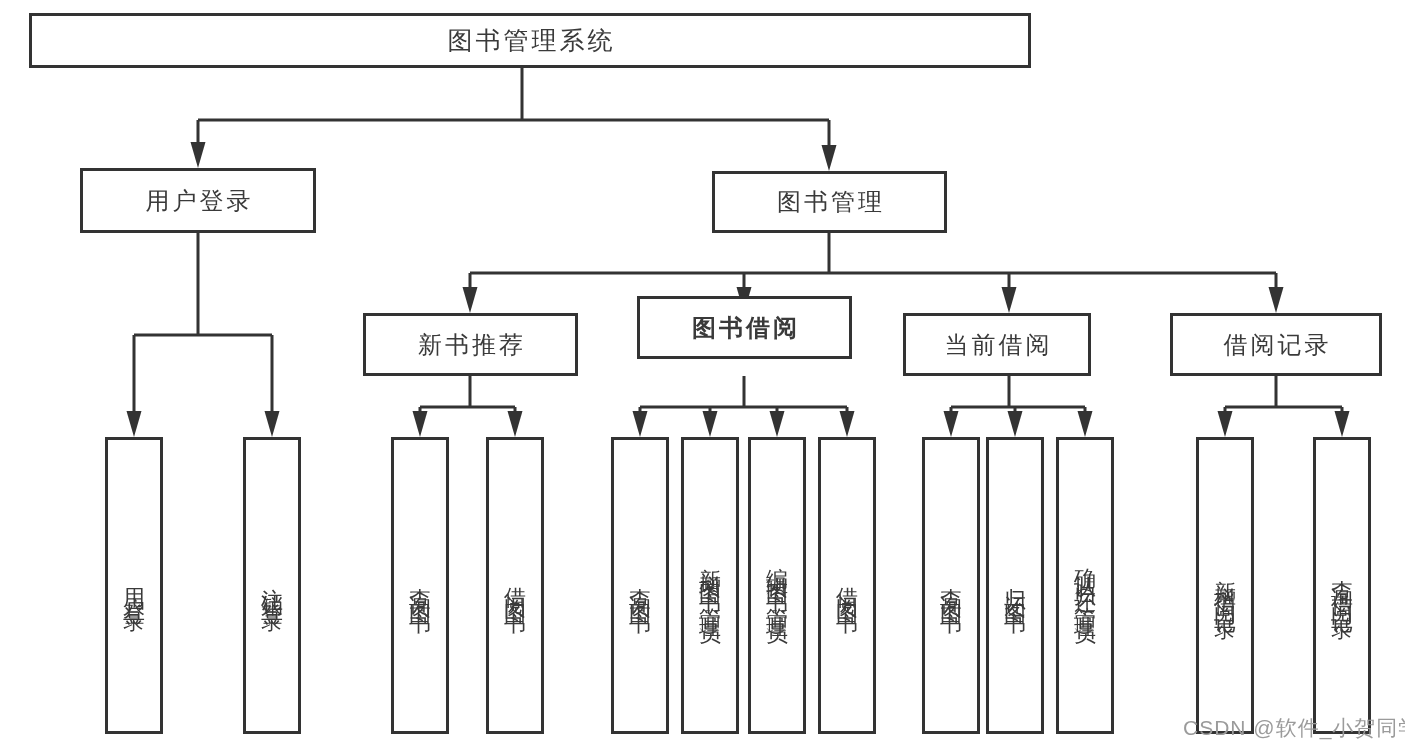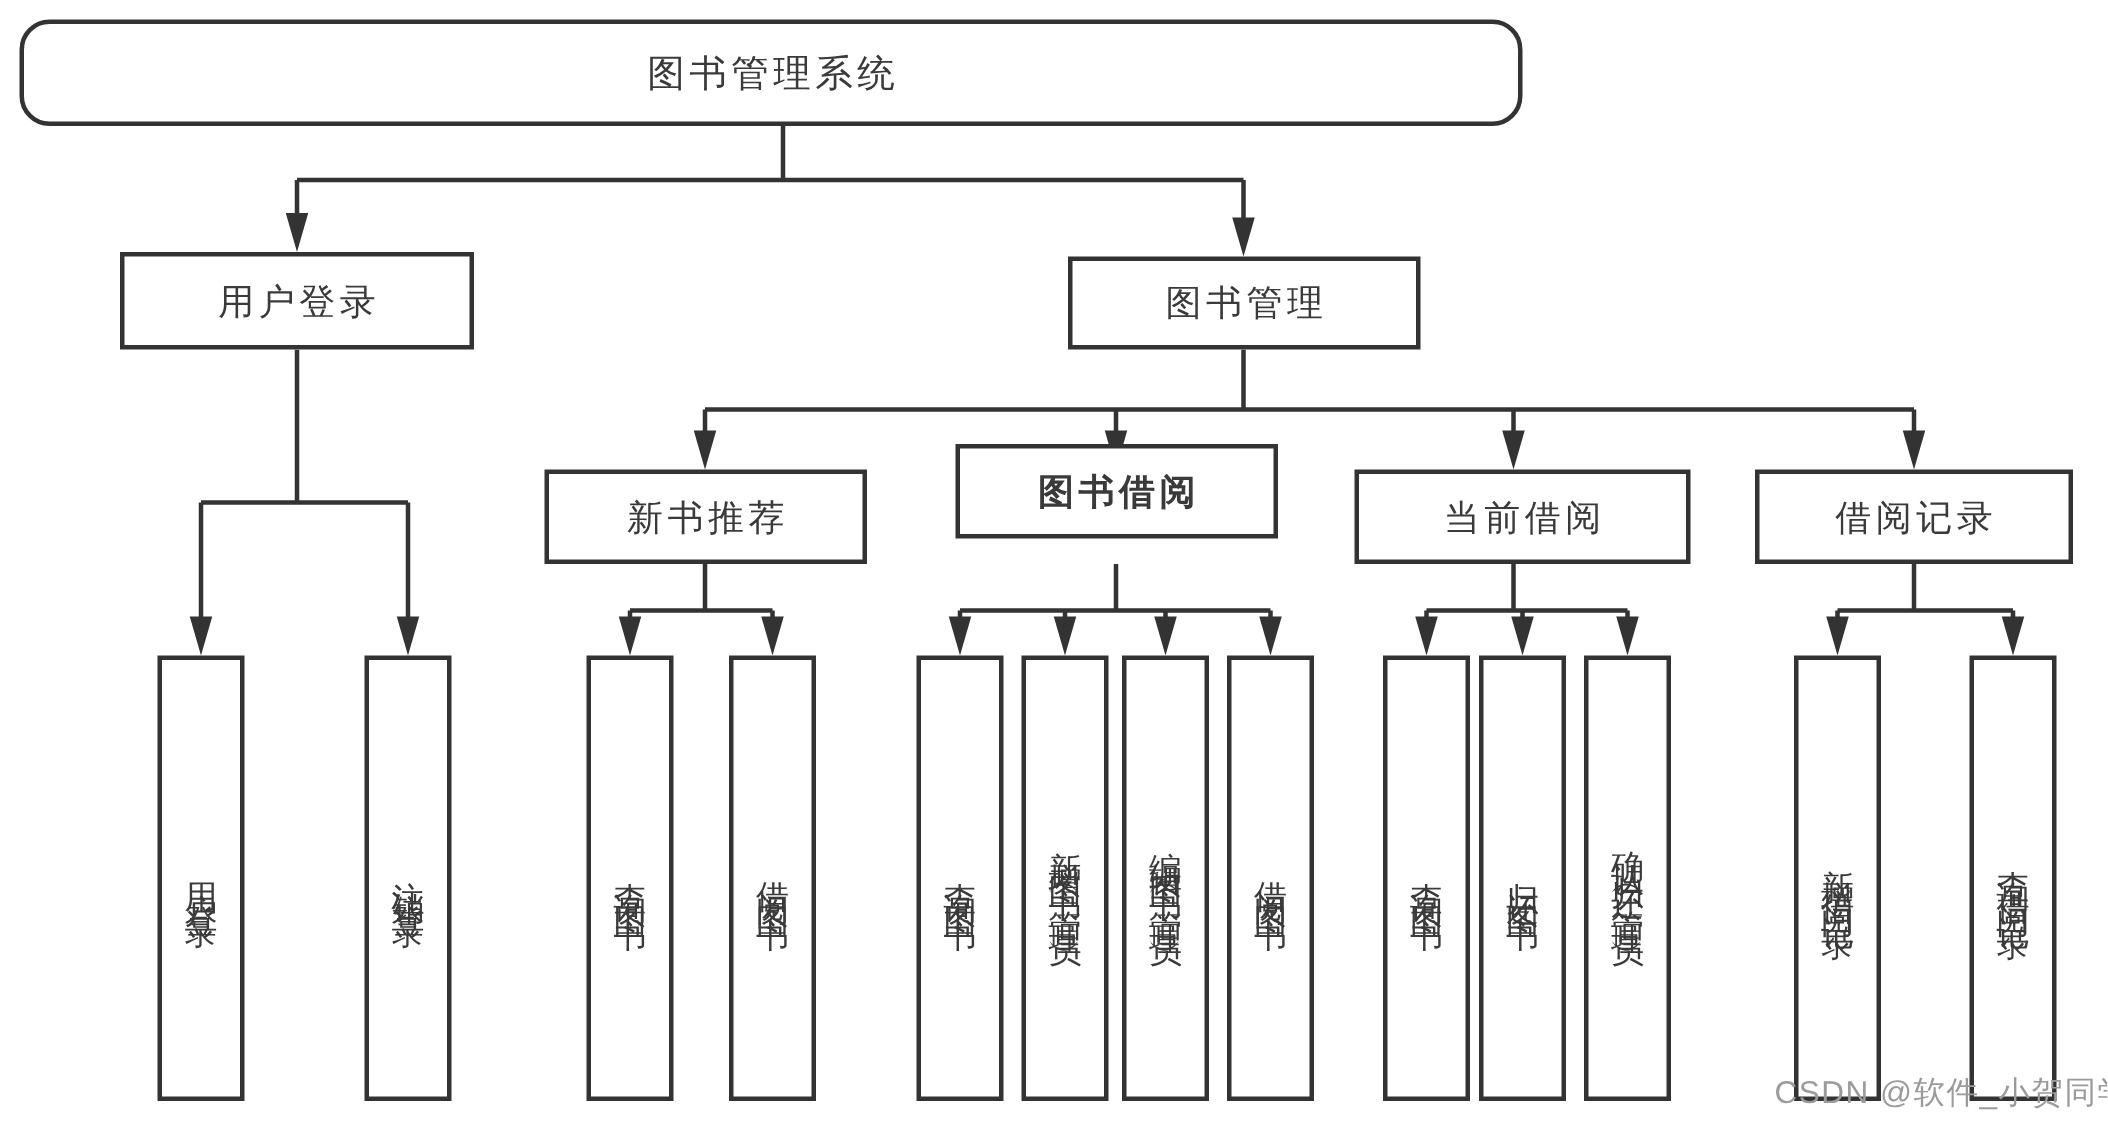--- a/index.html
+++ b/index.html
@@ -83,38 +83,38 @@
     <path d="M1009,376 V407 M951,407 H1085 M951,407 V415 M1015,407 V415 M1085,407 V415"></path>
     <polygon points="951,437 943.5,411 958.5,411"></polygon>
     <polygon points="1015,437 1007.5,411 1022.5,411"></polygon>
     <polygon points="1085,437 1077.5,411 1092.5,411"></polygon>
 
     <path d="M1276,376 V407 M1225,407 H1342 M1225,407 V415 M1342,407 V415"></path>
     <polygon points="1225,437 1217.5,411 1232.5,411"></polygon>
     <polygon points="1342,437 1334.5,411 1349.5,411"></polygon>
   </svg>
 
-  <div class="box h-box root-box" style="left:13px; top:13px; width:1002px; height:71px;border-radius:20px;">
+  <div class="box h-box root-box" style="left:29px; top:13px; width:1002px; height:55px;">
     <span>图书管理系统</span>
   </div>
 
   <div class="box h-box" style="left:80px; top:168px; width:236px; height:65px;">
     <span>用户登录</span>
   </div>
   <div class="box h-box" style="left:363px; top:313px; width:215px; height:63px;">
     <span>新书推荐</span>
   </div>
 
   <div class="box h-box" style="left:712px; top:171px; width:235px; height:62px;">
     <span>图书管理</span>
   </div>
   <div class="box h-box" style="left:637px; top:296px; width:215px; height:63px;font-weight:bold;">
     <span>图书借阅</span>
   </div>
-  <div class="box h-box" style="left:903px; top:313px; width:224px; height:63px;font-family:Liberation Serif, serif;">
+  <div class="box h-box" style="left:903px; top:313px; width:188px; height:63px;font-family:Liberation Serif, serif;">
     <span>当前借阅</span>
   </div>
   <div class="box h-box" style="left:1170px; top:313px; width:212px; height:63px;">
     <span>借阅记录</span>
   </div>
 
   <div class="box v-box" style="left:105px; top:437px; width:58px; height:297px;">
     <span>用户登录</span>
   </div>
   <div class="box v-box" style="left:243px; top:437px; width:58px; height:297px;">

